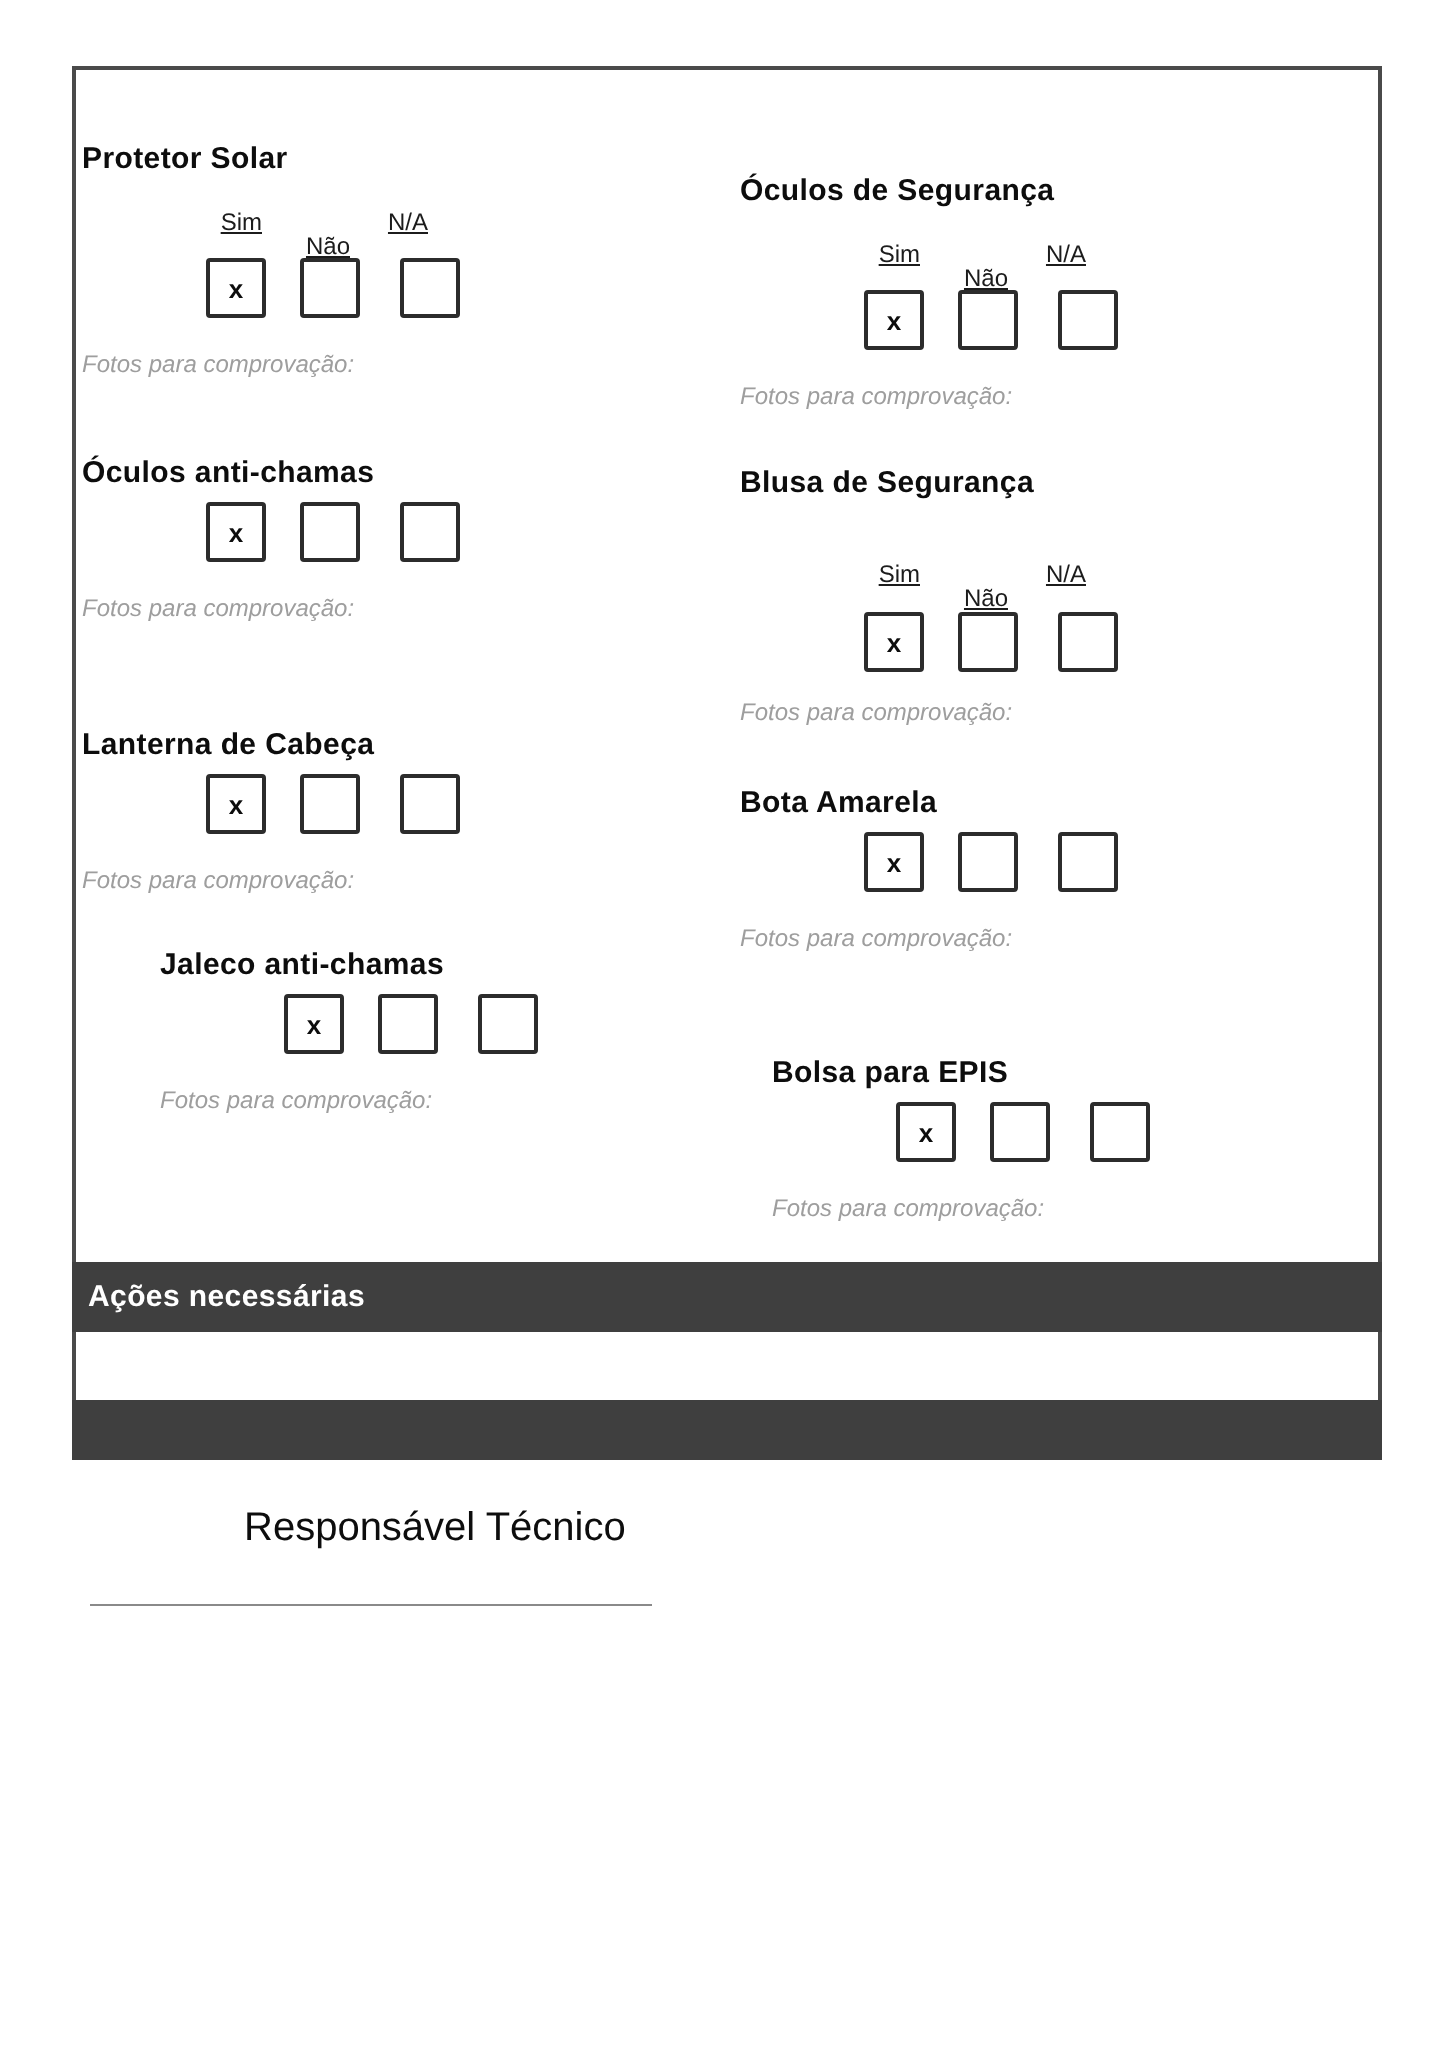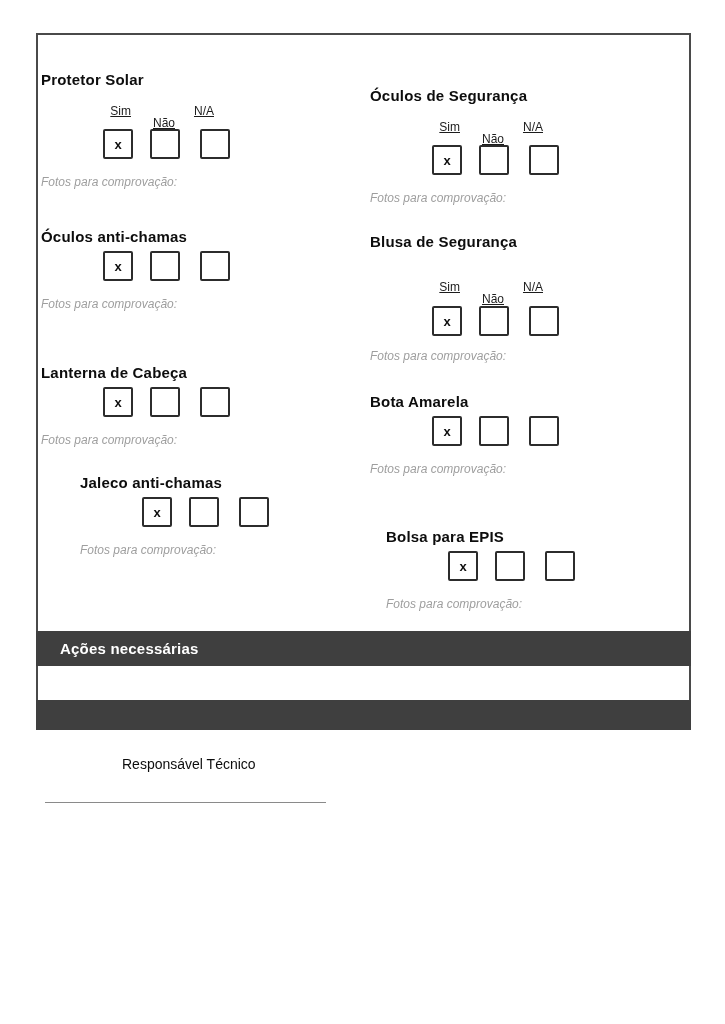--- a/index.html
+++ b/index.html
@@ -62,34 +62,34 @@
   .v-n  .boxes { margin-top:7px; }
   .v-n  .fotos { margin-top:16px; }
 
   
   .bar {
     position:absolute; left:36px; width:655px; background:#3f3f3f;
   }
   .bar.bar-label { top:631px; height:35px; }
   .bar.bar-footer { top:700px; height:30px; }
   .bar-label span {
-    display:block; padding-left:24px;
+    display:block; padding-left:8px;
     font-size:15px; font-weight:bold; color:#ffffff; line-height:35px;
     letter-spacing:.2px;
   }
   .actions-field {
     position:absolute; left:39px; top:667px; width:649px; height:32px;
     background:#ffffff; font-size:13px; line-height:32px; padding:0 8px;
     color:#111;
   }
 
   
   .sig-label {
     position:absolute; left:122px; top:756px;
-    font-size:14px; line-height:16px; color:#0d0d0d;
+    font-size:20px; line-height:16px; color:#0d0d0d;
   }
   .sig-line {
     position:absolute; left:45px; top:802px; width:281px; height:0;
     border-top:1px solid #8a8a8a;
   }
 </style>
 </head>
 <body>
 
 <div class="page">

